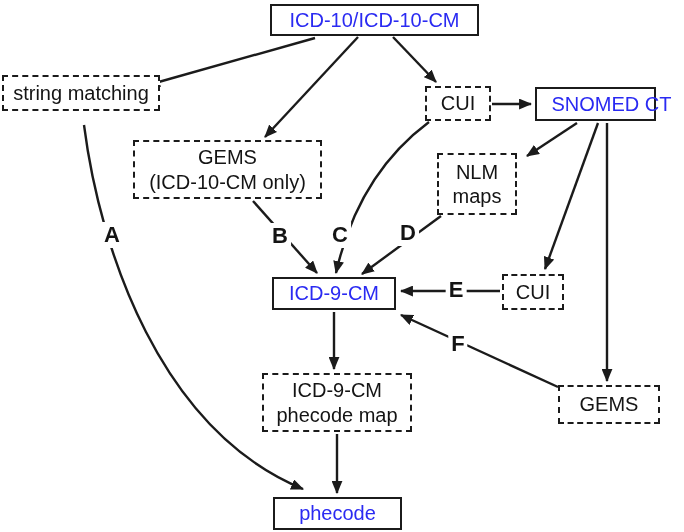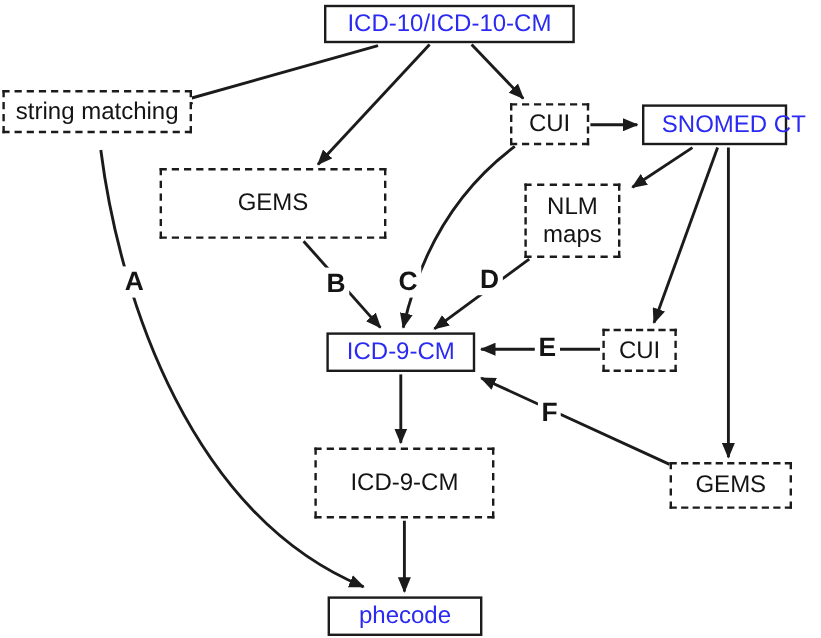--- a/index.html
+++ b/index.html
@@ -62,37 +62,39 @@
   <div class="node dashed" style="left:425px;top:86px;width:66px;height:35px;">
     <span>CUI</span>
   </div>
 
   <div class="node solid" style="left:535px;top:87px;width:121px;height:34px;padding-left:32px;">
     <span>SNOMED CT</span>
   </div>
 
   <div class="node dashed" style="left:133px;top:140px;width:189px;height:59px;">
     <span>GEMS</span>
+    <span>(ICD-10-CM only)</span>
   </div>
 
   <div class="node dashed" style="left:437px;top:153px;width:80px;height:62px;justify-content:center;">
     <span>NLM</span>
     <span>maps</span>
   </div>
 
   <div class="node solid" style="left:272px;top:277px;width:124px;height:33px;">
     <span>ICD-9-CM</span>
   </div>
 
   <div class="node dashed" style="left:502px;top:274px;width:62px;height:36px;">
     <span>CUI</span>
   </div>
 
   <div class="node dashed" style="left:262px;top:373px;width:150px;height:59px;">
     <span>ICD-9-CM</span>
+    <span>phecode map</span>
   </div>
 
   <div class="node dashed" style="left:558px;top:385px;width:102px;height:39px;">
     <span>GEMS</span>
   </div>
 
   <div class="node solid" style="left:273px;top:497px;width:129px;height:33px;">
     <span>phecode</span>
   </div>
 

